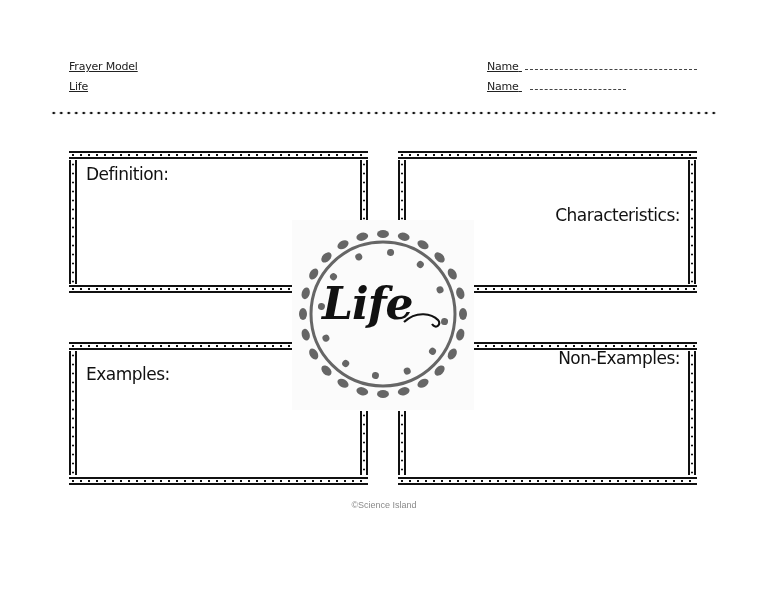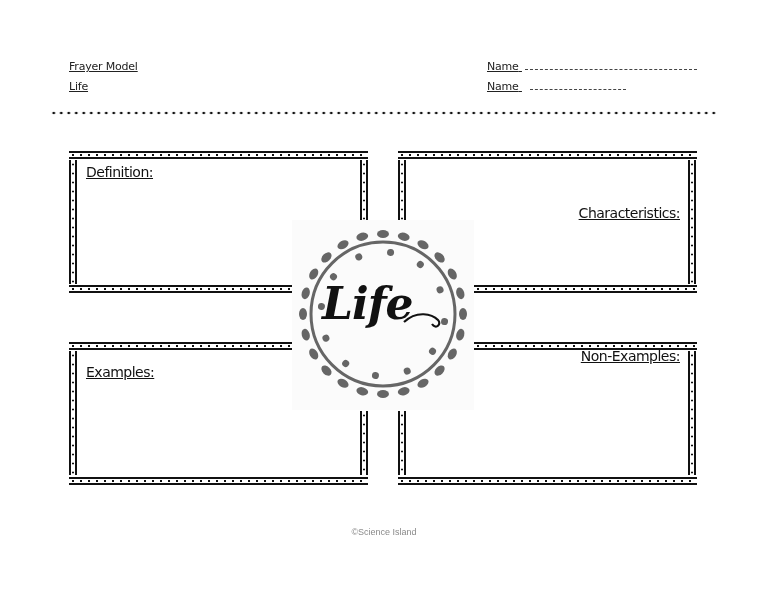--- a/index.html
+++ b/index.html
@@ -11,27 +11,27 @@
 
   .dotted-divider { position: absolute; left: 50px; top: 110px; width: 668px; height: 6px;
     background-image: radial-gradient(circle, #111 1.3px, transparent 1.6px);
     background-size: 7.5px 6px; background-repeat: repeat-x; }
   .hband { position: absolute; height: 8px; border-top: 2px solid #111; border-bottom: 2px solid #111;
     background-image: radial-gradient(circle, #111 0.9px, transparent 1.2px);
     background-size: 8px 4px; background-repeat: repeat-x; background-position: 0 0px; }
   .vband { position: absolute; width: 8px; border-left: 2px solid #111; border-right: 2px solid #111;
     background-image: radial-gradient(circle, #111 0.9px, transparent 1.2px);
     background-size: 4px 9px; background-repeat: repeat-y; }
-  .box-label { position: absolute; font-size: 14px; color: #111; letter-spacing: -0.5px; font-weight: normal; text-decoration: underline; }
+  .box-label { position: absolute; font-size: 17px; color: #111; letter-spacing: -0.5px; font-weight: normal; }
 
   .wreath-bg { position: absolute; left: 292px; top: 220px; width: 182px; height: 190px; background: #fbfbfb; }
   .wreath { position: absolute; left: 292px; top: 222px; width: 182px; height: 184px; }
   .life-title { position: absolute; left: 322px; top: 278px; font-family: "DejaVu Serif", serif; font-style: italic; font-size: 44px; font-weight: bold; color: #111; letter-spacing: -1px; }
 
-  .footer { position: absolute; left: 0; width: 768px; top: 527px; text-align: center; font-size: 9px; color: #8a8a8a; font-family: "Liberation Sans", sans-serif; }
+  .footer { position: absolute; left: 0; width: 768px; top: 500px; text-align: center; font-size: 9px; color: #8a8a8a; font-family: "Liberation Sans", sans-serif; }
 </style>
 </head>
 <body>
 
 <div class="hdr-text" style="left:69px; top:60px;">Frayer Model</div>
 <div class="hdr-text" style="left:69px; top:80px;">Life</div>
 
 <div class="hdr-text" style="left:487px; top:60px;">
   <span>Name</span>
   <span class="line-fill" style="width:172px; margin-left:3px;"></span>

